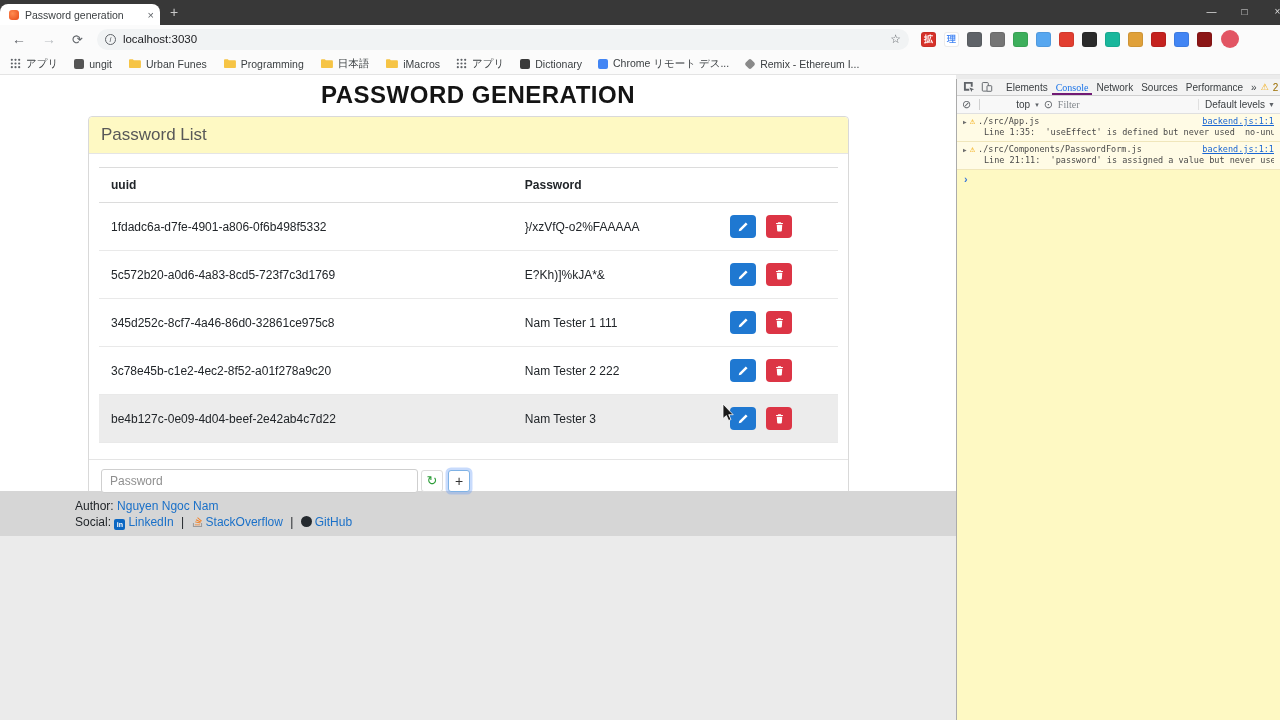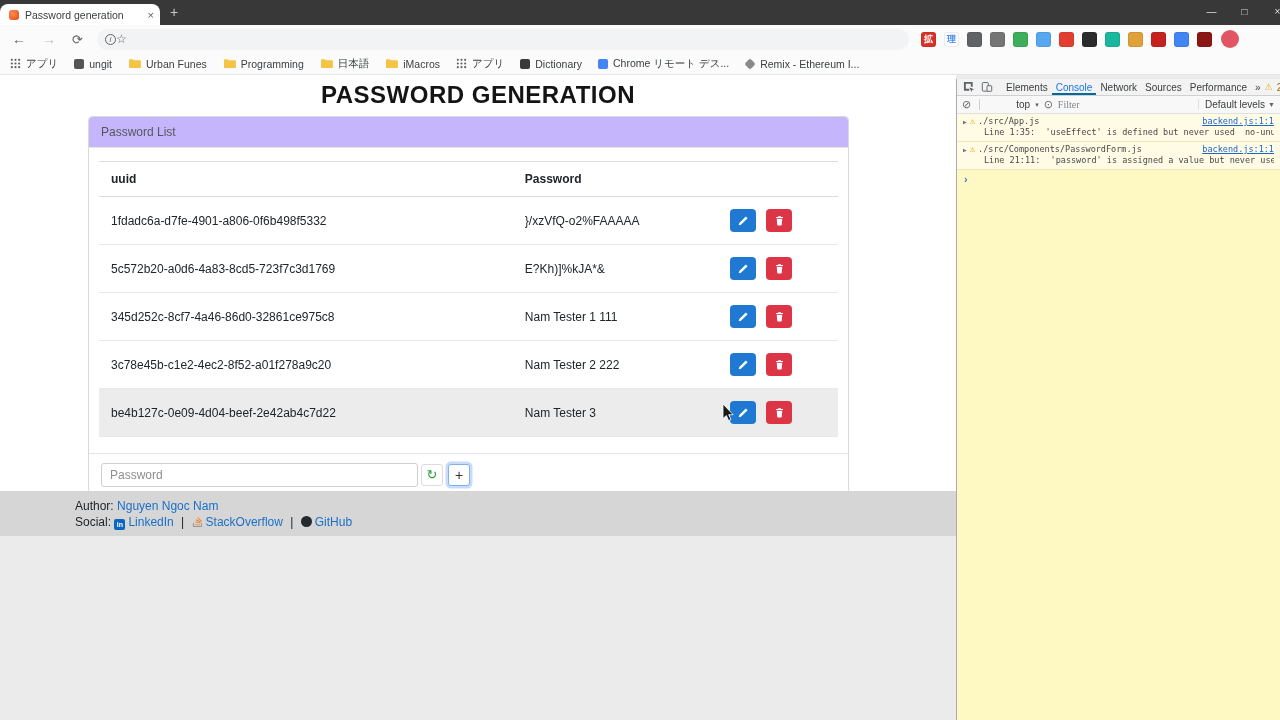--- a/index.html
+++ b/index.html
@@ -43,22 +43,22 @@
   .fav-dict { background:#3a3a3a; }
   .fav-remote { background:#4285f4; }
   .fav-remix { background:#8a8a8a; transform:rotate(45deg); width:8px; height:8px; margin:0 1px; }
 
   
   .viewport { position:absolute; left:0; top:75px; width:956px; height:645px; background:#ebebeb; }
   .main-white { height:416px; background:#fff; }
   h1.page-title { text-align:center; font-size:24px; font-weight:bold; color:#141414;
                   padding-top:6px; letter-spacing:0.5px; }
   .card { width:761px; margin:7px 0 0 88px; background:#fff; border:1px solid #d9d9d9; border-radius:4px; }
-  .card-header { padding:8px 12px; border-bottom:1px solid #e5e5e5; background:#c4b5fd;
-                 color:#585858; font-size:12px; border-radius:4px 4px 0 0; }
+  .card-header { padding:8px 12px; border-bottom:1px solid #e5e5e5; background:#fef9c3;
+                 color:#585858; font-size:17px; border-radius:4px 4px 0 0; }
   .card-body { padding:13px 10px 16px; }
   table.pw-table { width:100%; border-collapse:collapse; font-size:12px; color:#212529; }
   .pw-table th { text-align:left; font-weight:bold; padding:10px 12px;
                  border-top:1px solid #dcdcdc; border-bottom:1px solid #dcdcdc; }
   .pw-table td { padding:12px 12px; border-bottom:1px solid #e9e9e9; }
   .pw-table th.col-uuid { width:56%; }
   .pw-table th.col-actions { width:120px; }
   .row-active td { background:#ececec; }
   .btn { display:inline-flex; align-items:center; justify-content:center; width:26px; height:23px;
          border:none; border-radius:4px; vertical-align:middle; }
@@ -86,21 +86,21 @@
   .sep { color:#212529; margin:0 4px; }
 
   
   .devtools { position:absolute; left:956px; top:79px; width:324px; height:645px; background:#fef9c3;
               border-left:1px solid #ababab; font-size:10px; color:#3c4043; }
   .dt-tabbar { height:17px; background:#f3f3f3; border-bottom:1px solid #d0d0d0;
                display:flex; align-items:center; padding:0 3px; }
   .dt-icon { display:inline-flex; margin:0 3px; }
   .dt-sep { width:1px; height:11px; background:#d0d0d0; margin:0 3px; }
   .dt-tab { padding:1px 4px 0; line-height:15px; height:16px; }
-  .dt-tab.active { color:#1a73e8; border-bottom:2px solid #0369a1; }
+  .dt-tab.active { color:#1a73e8; border-bottom:2px solid #701a75;font-family:Liberation Serif, serif; }
   .dt-right { margin-left:auto; display:flex; align-items:center; gap:4px; }
   .warn-badge { color:#9c6e00; }
   .warn-tri { color:#f2a600; font-size:9px; }
 
   .dt-toolbar { height:18px; background:#f8f8f8; border-bottom:1px solid #e0e0e0;
                 display:flex; align-items:center; padding:0 5px; gap:5px; }
   .dt-glyph { color:#5f6368; font-size:11px; }
   .ctx { color:#3c4043;margin-left:28px; }
   .caret { font-size:7px; color:#5f6368; }
   .dt-filter { border:none; background:transparent; font-size:10px; width:80px; outline:none;
@@ -137,20 +137,21 @@
     <span class="win-btn">×</span>
   </div>
 </div>
 
 <div class="navbar">
   <span class="nav-glyph nav-back">←</span>
   <span class="nav-glyph nav-fwd">→</span>
   <span class="nav-glyph nav-reload">⟳</span>
   <div class="omnibox">
     <span class="info-badge">i</span>
+    <span class="url-text">localhost:3030</span>
     <span class="star">☆</span>
   </div>
   <div class="ext-row">
       <span class="ext" style="background: rgb(215, 50, 42); color: rgb(255, 255, 255);">拡</span>
       <span class="ext" style="background: rgb(255, 255, 255); color: rgb(66, 133, 244);">理</span>
       <span class="ext" style="background: rgb(95, 99, 104);"></span>
       <span class="ext" style="background: rgb(117, 117, 117);"></span>
       <span class="ext" style="background: rgb(61, 175, 92);"></span>
       <span class="ext" style="background: rgb(87, 167, 240);"></span>
       <span class="ext" style="background: rgb(226, 62, 48);"></span>

